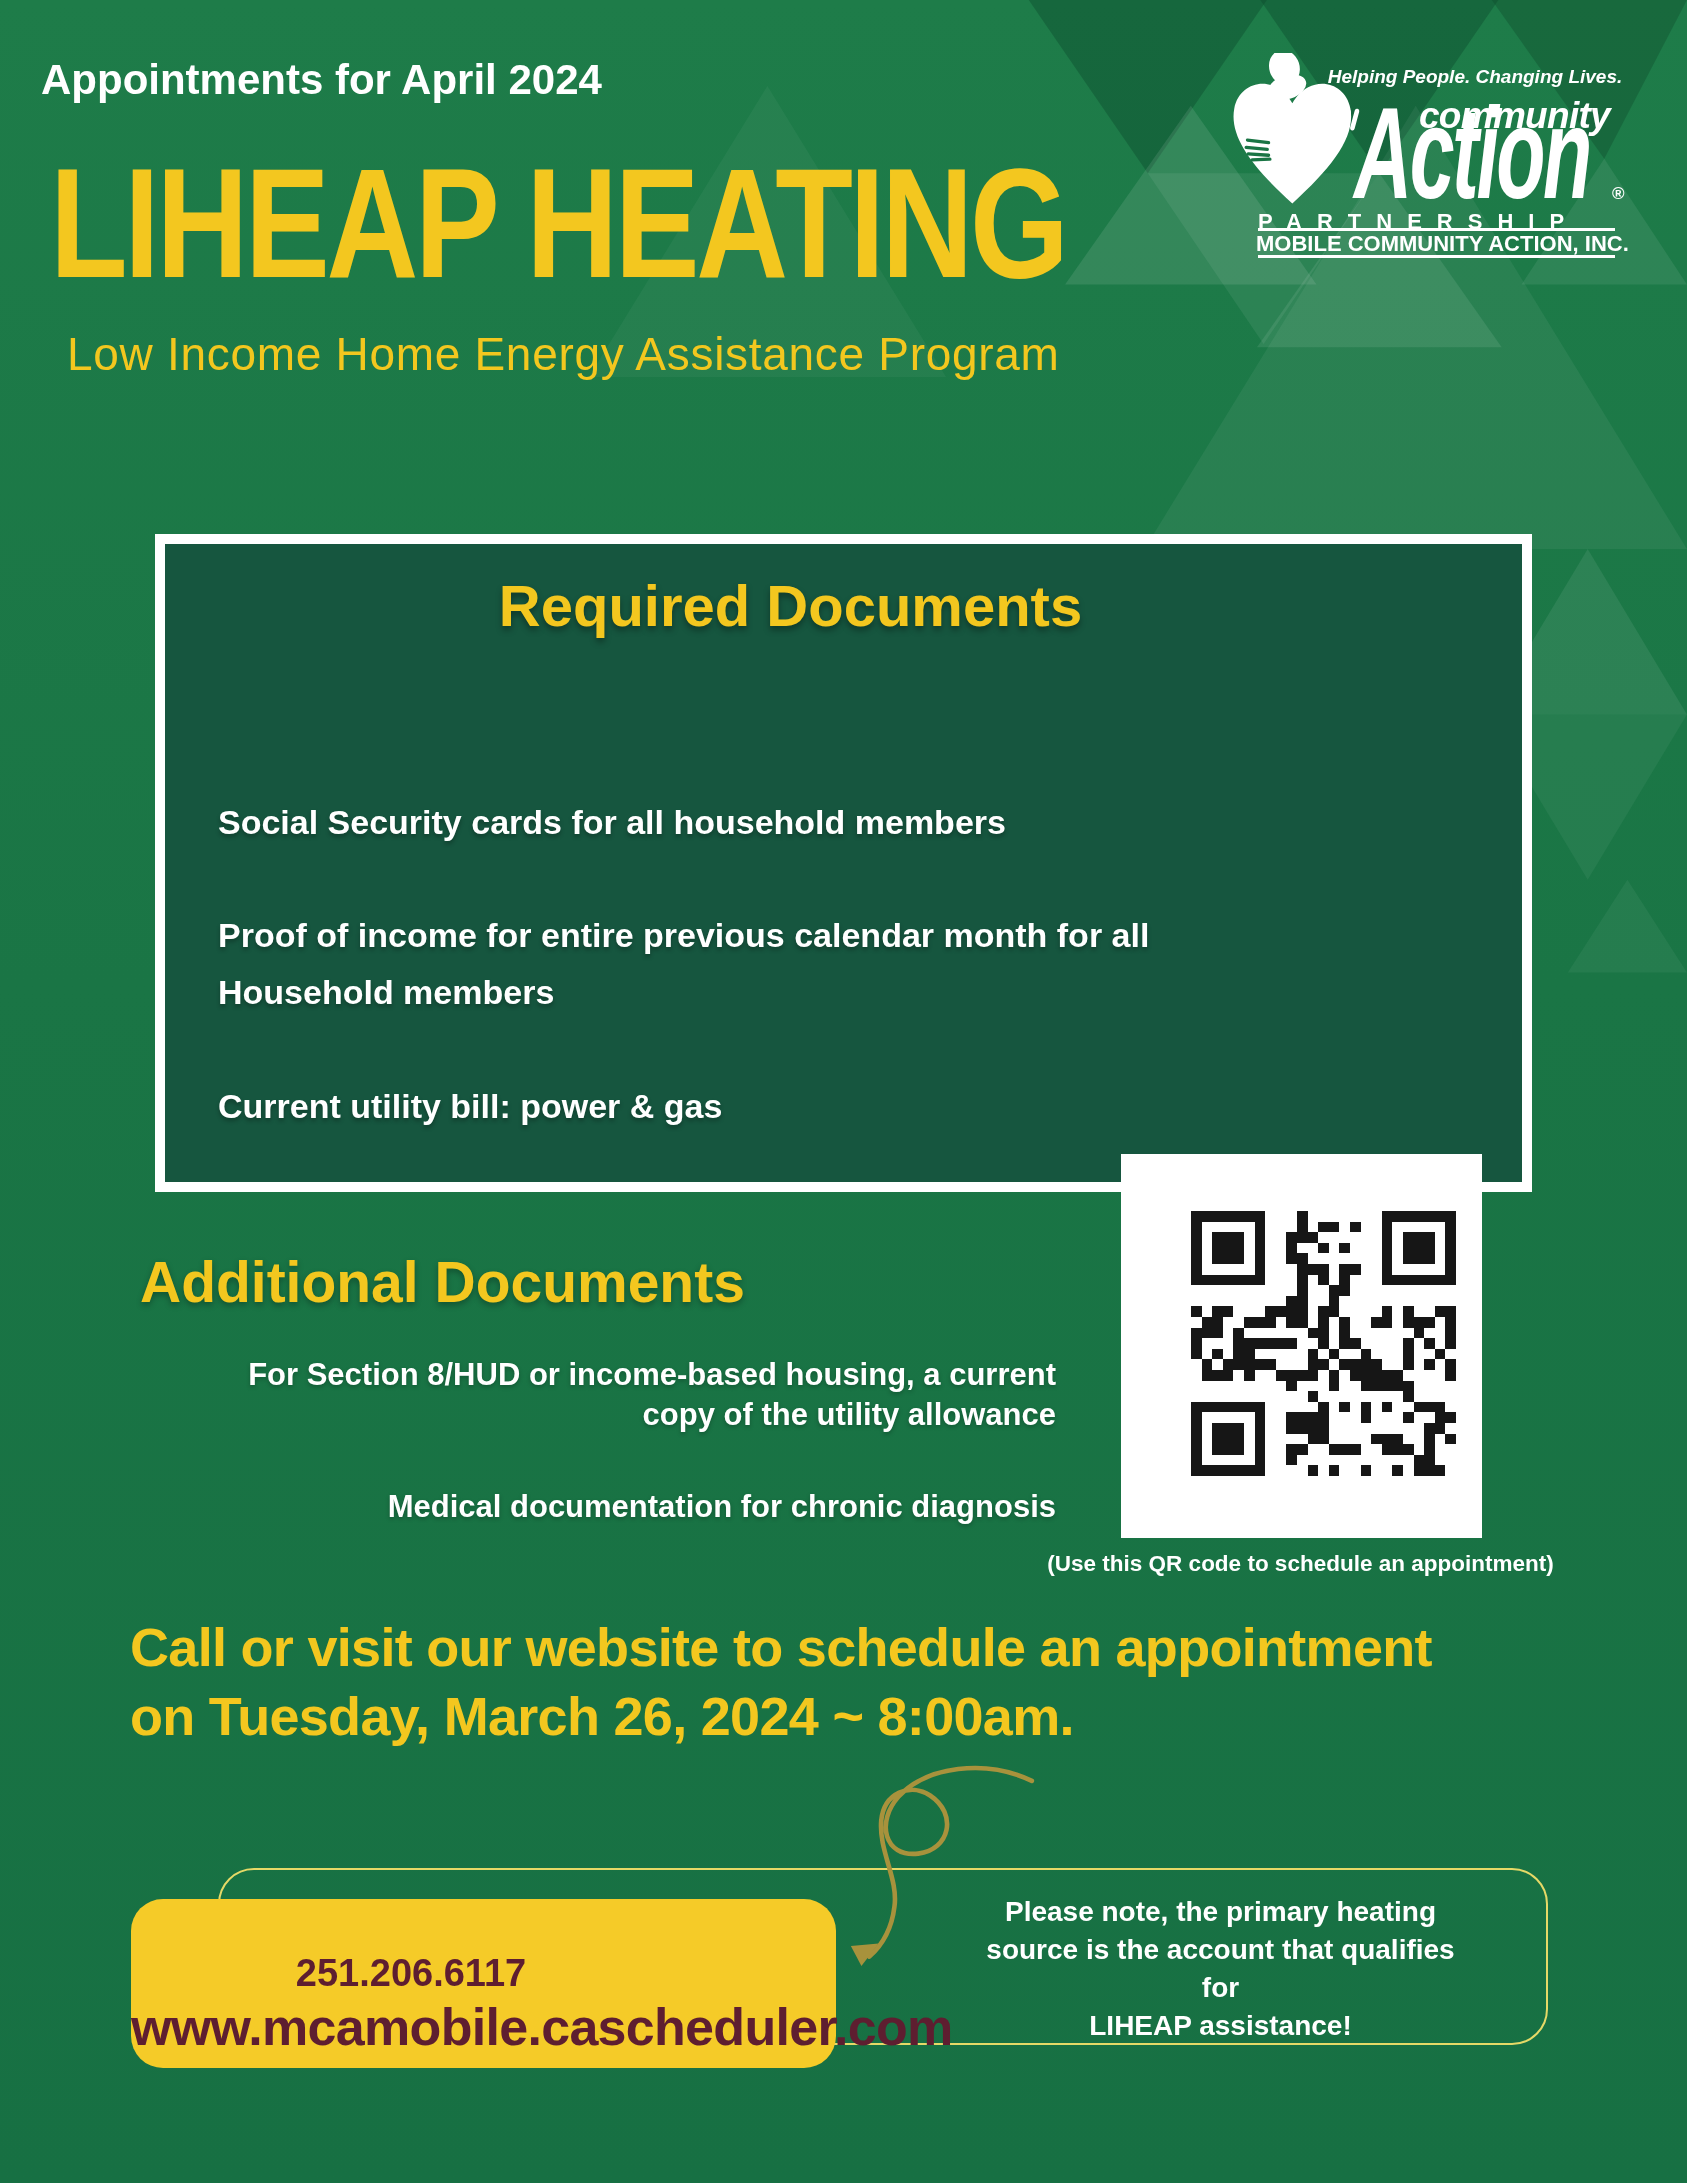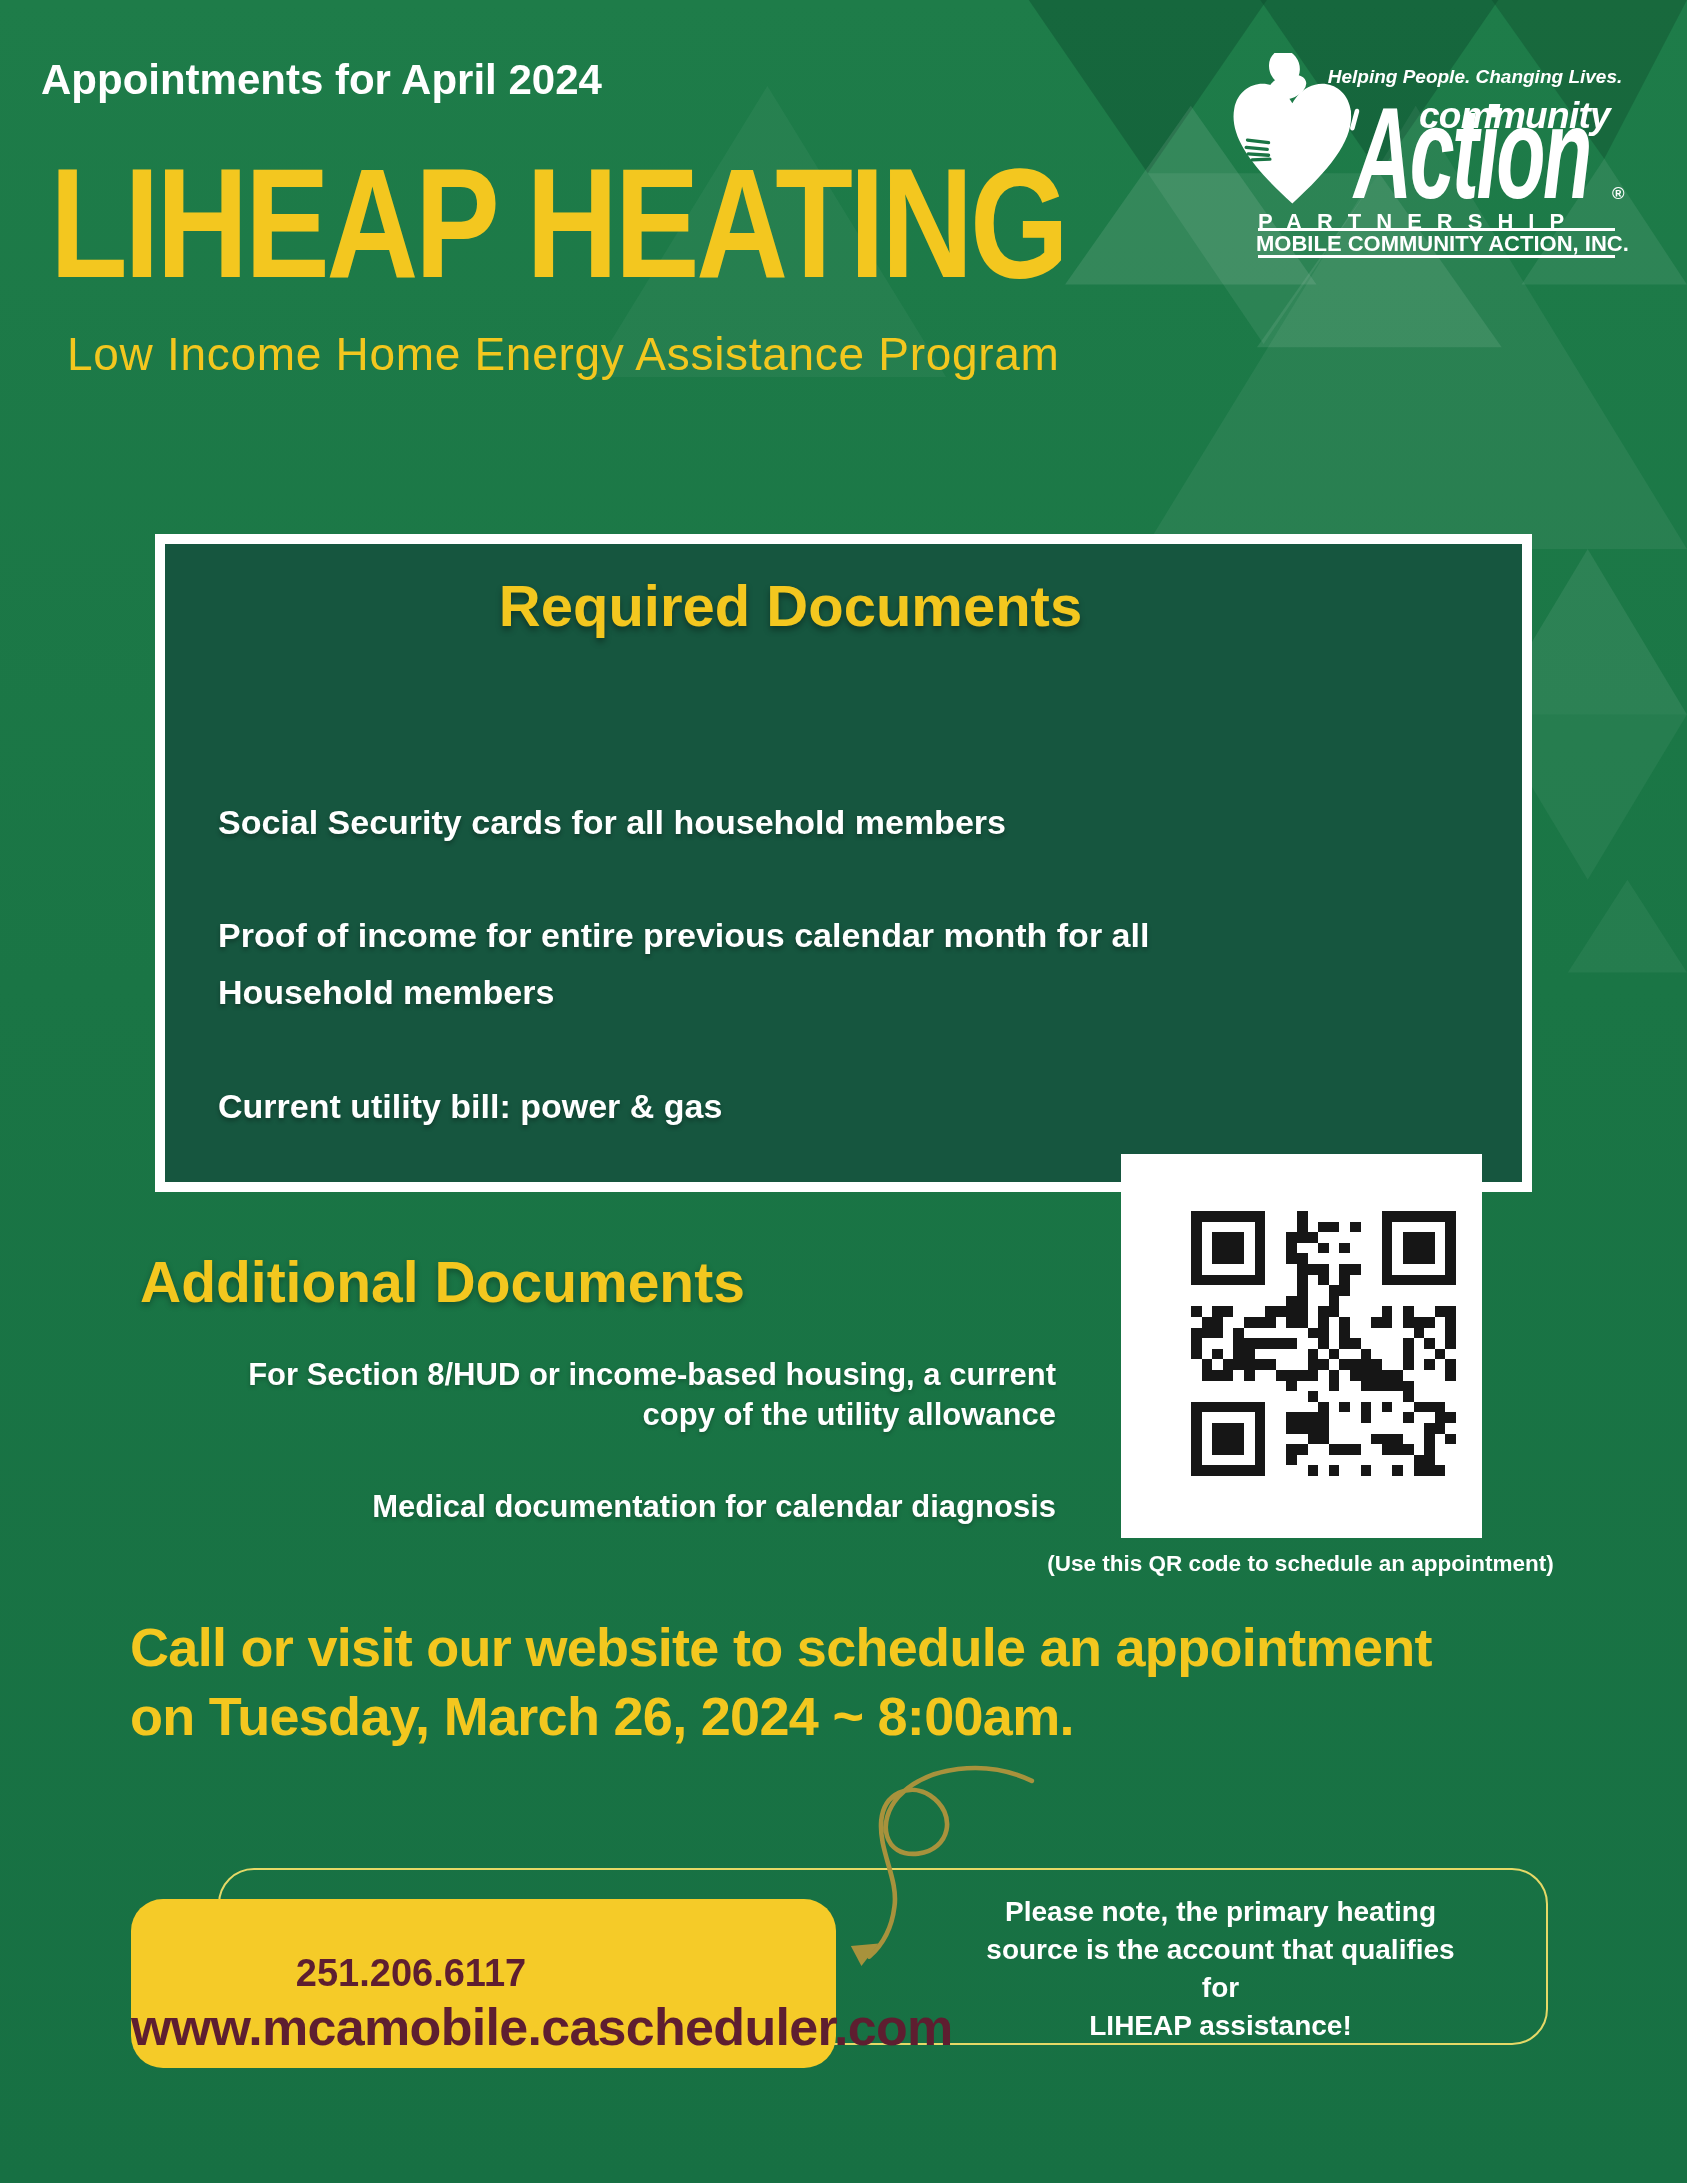--- a/index.html
+++ b/index.html
@@ -389,21 +389,21 @@
       <rect x="19" y="24" width="1" height="1"></rect>
       <rect x="21" y="24" width="1" height="1"></rect>
       <rect x="22" y="24" width="1" height="1"></rect>
       <rect x="23" y="24" width="1" height="1"></rect>
     </svg>
   <div class="abs qr-caption">(Use this QR code to schedule an appointment)</div>
 
   <div class="abs add-heading">Additional Documents</div>
   <div class="abs add-item add-item-1 pre">For Section 8/HUD or income-based housing, a current
 copy of the utility allowance</div>
-  <div class="abs add-item add-item-2">Medical documentation for calendar diagnosis</div>
+  <div class="abs add-item add-item-2">Medical documentation for chronic diagnosis</div>
 
   <div class="abs cta pre">Call or visit our website to schedule an appointment
 on Tuesday, March 26, 2024 ~ 8:00am.</div>
 
   <div class="abs note-box"></div>
   <div class="abs note-text pre">Please note, the primary heating
 source is the account that qualifies for
 LIHEAP assistance!</div>
 
   <svg class="abs doodle" width="318" height="251" viewBox="0 0 480 380">

